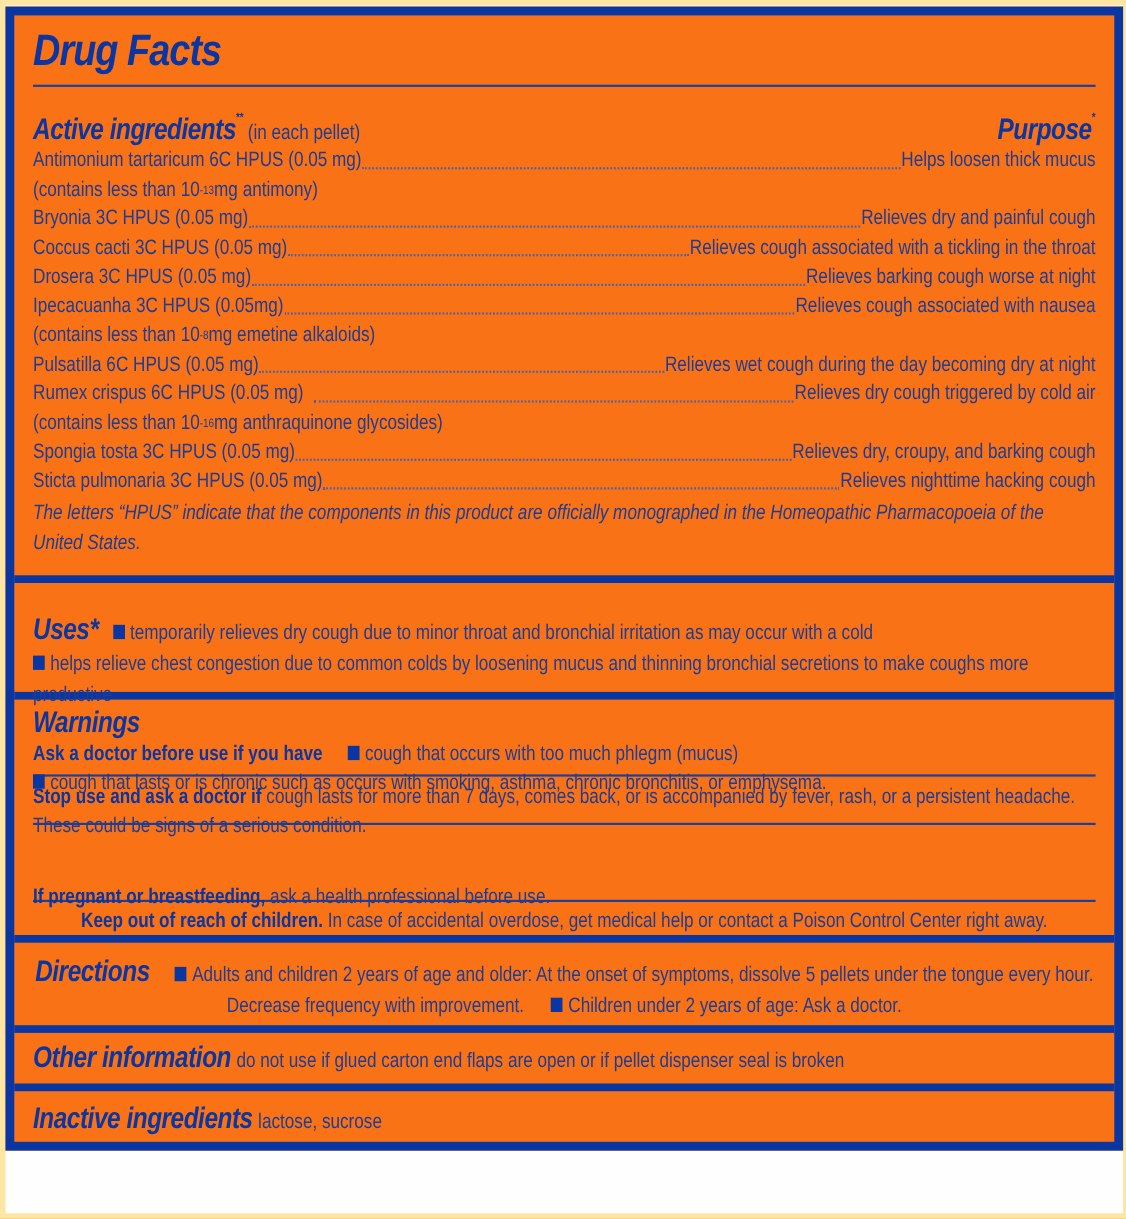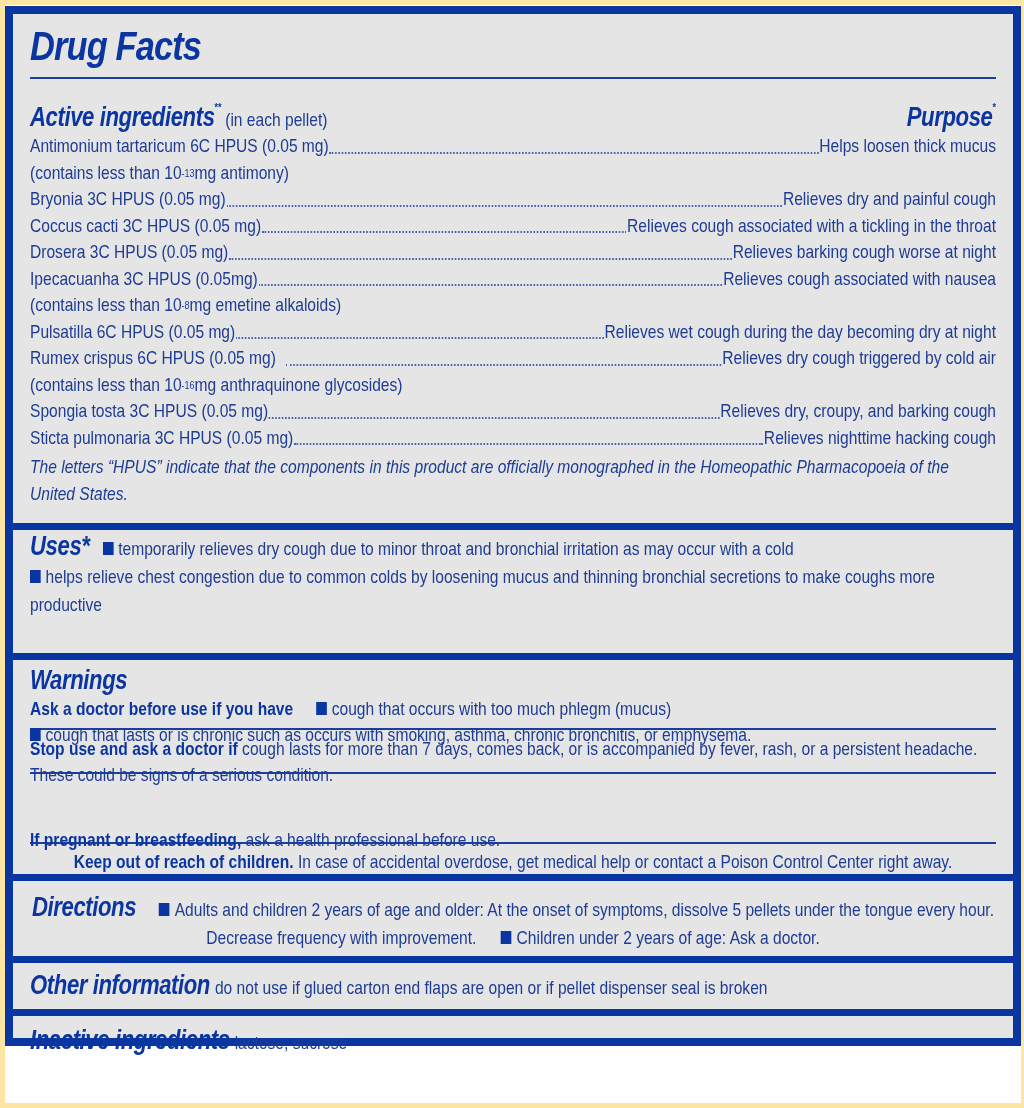--- a/index.html
+++ b/index.html
@@ -11,21 +11,21 @@
     font-family: "Liberation Sans", sans-serif;
   }
   .inner-bg {
     position: absolute; left: 5px; top: 5px; right: 3px; bottom: 5px;
     background: #fefefe;
   }
   .panel {
     position: absolute; left: 5px; top: 6px; width: 1016px; height: 1040px;
     box-sizing: border-box;
     border: 8px solid #0a36a1;
-    background: #e5e5e5;
+    background: #f97316;
     color: #1e3c94;
   }
   .sec { box-sizing: border-box; padding: 0 17px 0 17px; position: relative; }
   .thick { border-bottom: 7px solid #0a36a1; }
   .thin { border-bottom: 2px solid #1b3f9c; margin: 0 17px; padding-left: 0; padding-right: 0; }
   .h-title {
     font-weight: bold; font-style: italic; color: #0b35a0;
     font-size: 40px; line-height: 40px; letter-spacing: -1px;
     transform: scaleX(0.86); transform-origin: left center;
     display: inline-block;
@@ -136,21 +136,21 @@
       <div class="row">
           <span class="left">Sticta pulmonaria 3C HPUS (0.05 mg)</span>
           <span class="dots"></span>
           <span class="right">Relieves nighttime hacking cough</span>
         </div>
 
       <div class="it" style="font-size:19px; line-height:27px; margin-top:2px; padding-right:10px;">The letters “HPUS” indicate that the components in this product are officially monographed in the Homeopathic Pharmacopoeia of the United States.</div>
     </div>
   </div>
 
-  <div class="sec thick" style="height:130px; padding-top:2px;">
+  <div class="sec thick" style="height:106px; padding-top:28px;">
     <div class="scaler" style="font-size:19px; line-height:28px;">
       <span class="h-sec" style="transform:none; margin-right:16px;">Uses*</span><span class="sq"></span><span>temporarily relieves dry cough due to minor throat and bronchial irritation as may occur with a cold</span><br>
       <span class="sq"></span><span>helps relieve chest congestion due to common colds by loosening mucus and thinning bronchial secretions to make coughs more productive</span>
     </div>
   </div>
 
   <div class="sec" style="padding-top:6px; height:68px;">
     <div class="scaler" style="font-size:19px; line-height:26px;">
       <div class="h-sec" style="transform:none; height:30px;">Warnings</div>
       <div>

